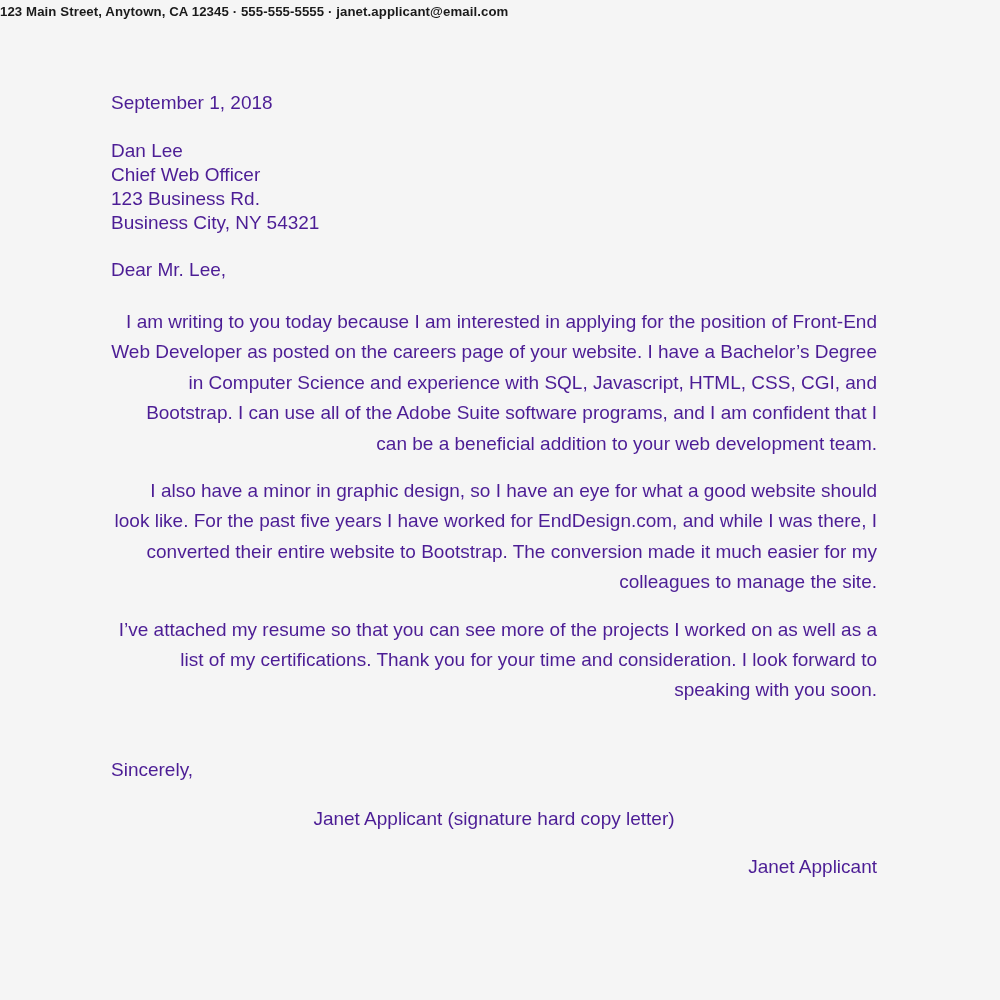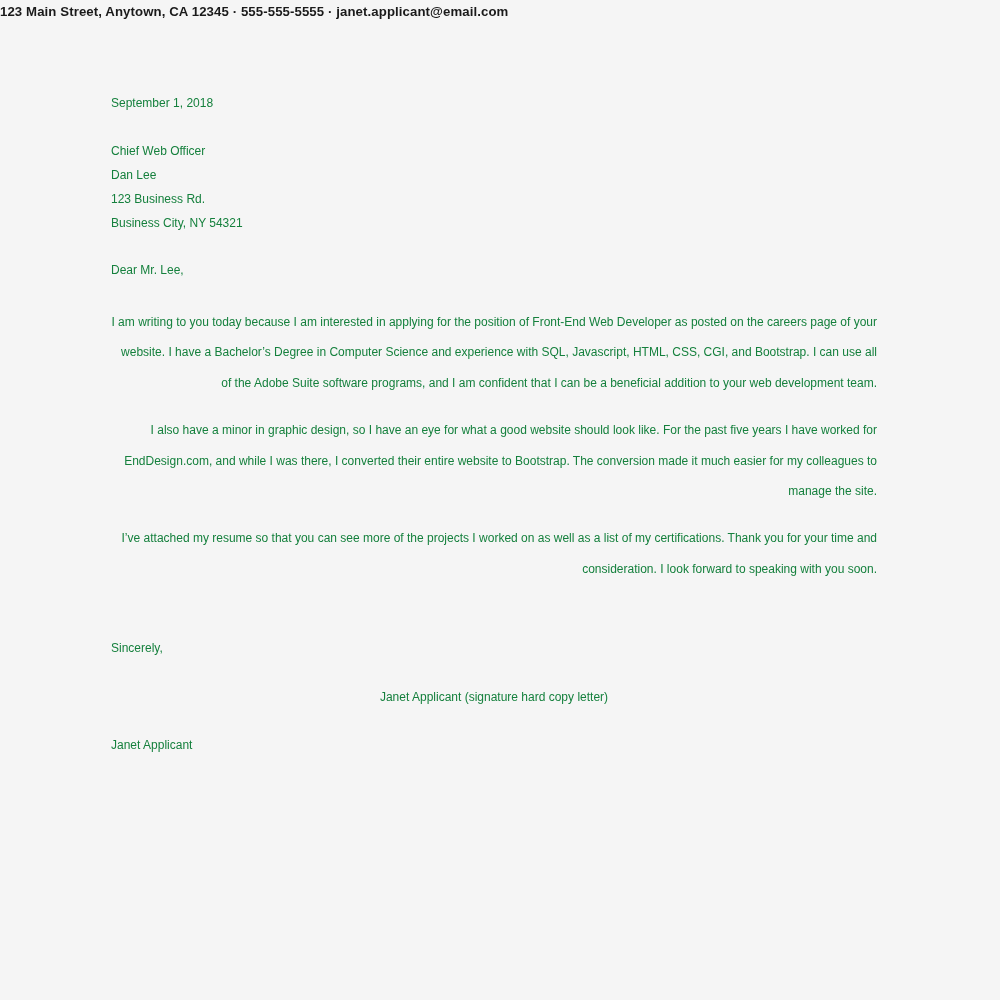--- a/index.html
+++ b/index.html
@@ -38,23 +38,23 @@
     padding-top: 1px;
     color: #1a1a1a;
   }
 
   
   .letter {
     position: absolute;
     left: 111px;
     top: 91px;
     width: 766px;
-    font-size: 12px;
+    font-size: 19px;
     line-height: 30.4px;
-    color: #15803d;
+    color: #4c1d95;
   }
 
   .date {
     margin: 0 0 24px 0;
     line-height: 24px;
   }
 
   .recipient {
     margin: 0 0 23px 0;
     line-height: 24px;
@@ -81,36 +81,37 @@
 
   .signature-note {
     margin: 25px 0 0 0;
     line-height: 24px;
     text-align: center;
   }
 
   .signature-name {
     margin: 24px 0 2px 0;
     line-height: 24px;
+    text-align: right;
   }
 </style>
 </head>
 <body>
 
 <div class="page">
 
   <div class="letterhead">123 Main Street, Anytown, CA 12345 · 555-555-5555 · janet.applicant@email.com</div>
 
   <div class="letter">
 
     <p class="date">September 1, 2018</p>
 
     <div class="recipient">
+      <span class="addr-line">Dan Lee</span>
       <span class="addr-line">Chief Web Officer</span>
-      <span class="addr-line">Dan Lee</span>
       <span class="addr-line">123 Business Rd.</span>
       <span class="addr-line">Business City, NY 54321</span>
     </div>
 
     <p class="salutation">Dear Mr. Lee,</p>
 
     <p class="body-para">I am writing to you today because I am interested in applying for the position of Front-End Web Developer as posted on the careers page of your website. I have a Bachelor’s Degree in Computer Science and experience with SQL, Javascript, HTML, CSS, CGI, and Bootstrap. I can use all of the Adobe Suite software programs, and I am confident that I can be a beneficial addition to your web development team.</p>
 
     <p class="body-para">I also have a minor in graphic design, so I have an eye for what a good website should look like. For the past five years I have worked for EndDesign.com, and while I was there, I converted their entire website to Bootstrap. The conversion made it much easier for my colleagues to manage the site.</p>
 

